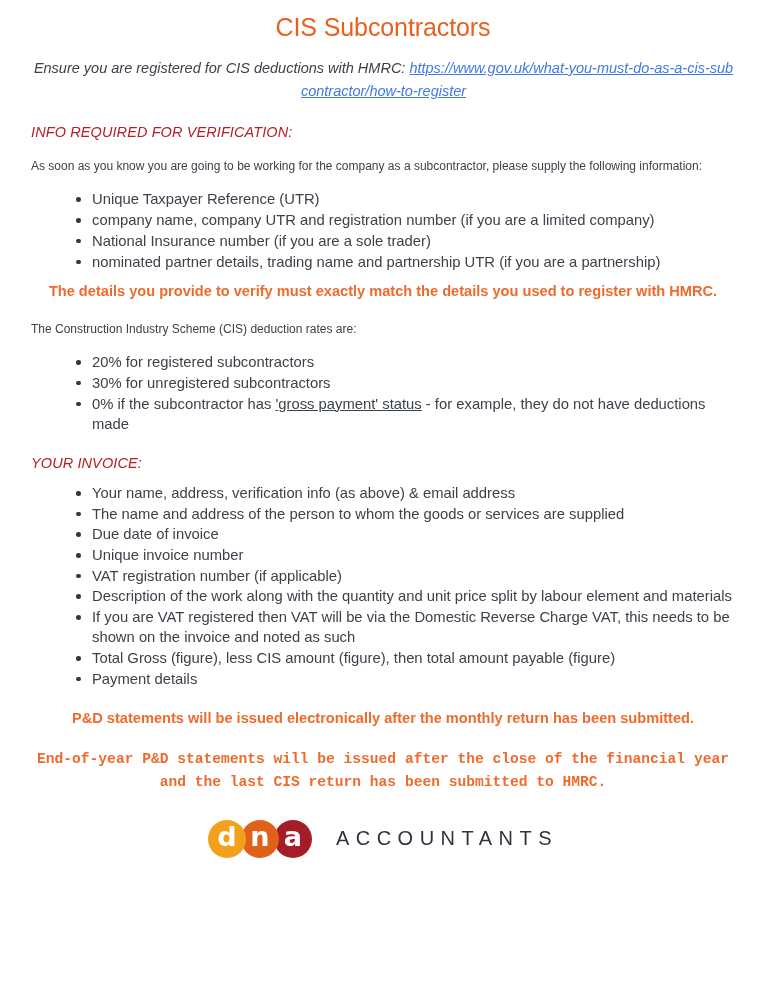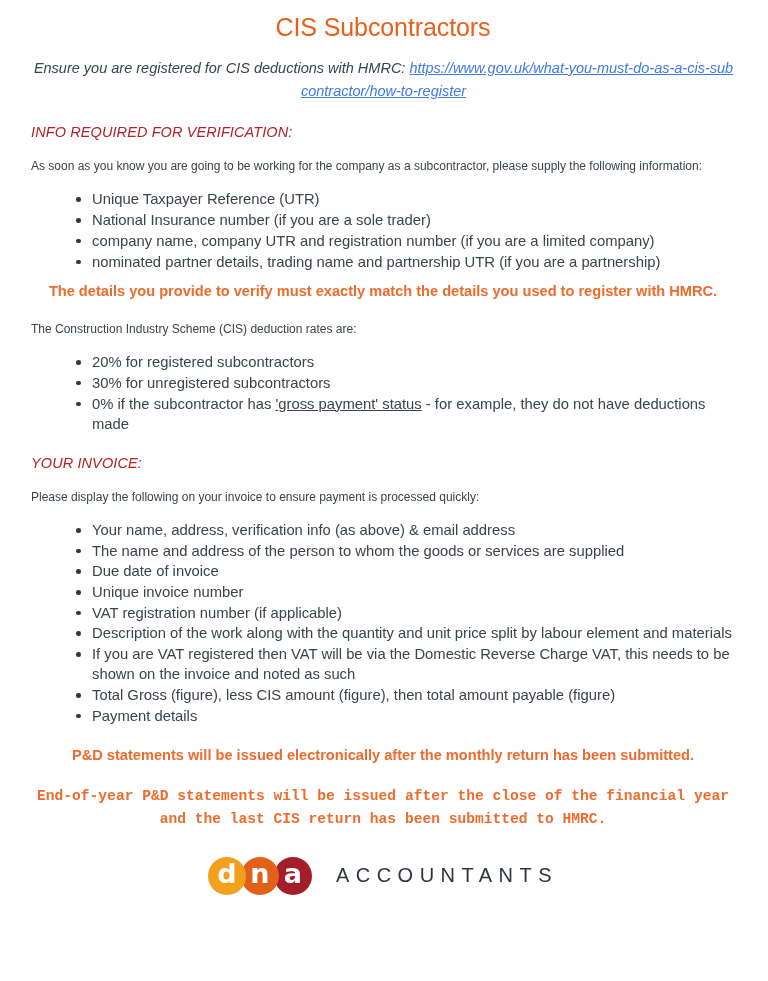--- a/index.html
+++ b/index.html
@@ -166,38 +166,37 @@
   <p class="intro-line">
     <span>Ensure you are registered for CIS deductions with HMRC: </span><a class="ext-link" href="#">https://www.gov.uk/what-you-must-do-as-a-cis-subcontractor/how-to-register</a>
   </p>
 
   <div class="section-heading">INFO REQUIRED FOR VERIFICATION:</div>
 
   <p class="body-para">As soon as you know you are going to be working for the company as a subcontractor, please supply the following information:</p>
 
   <ul class="bullets">
     <li>Unique Taxpayer Reference (UTR)</li>
+    <li>company name, company UTR and registration number (if you are a limited company)</li>
     <li>National Insurance number (if you are a sole trader)</li>
-    <li>company name, company UTR and registration number (if you are a limited company)</li>
     <li>nominated partner details, trading name and partnership UTR (if you are a partnership)</li>
   </ul>
 
   <p class="emphasis w1">The details you provide to verify must exactly match the details you used to register with HMRC.</p>
 
   <p class="body-para">The Construction Industry Scheme (CIS) deduction rates are:</p>
 
   <ul class="bullets tight">
     <li>20% for registered subcontractors</li>
     <li>30% for unregistered subcontractors</li>
     <li><span>0% if the subcontractor has </span><a class="inline-underline" href="#">'gross payment' status</a><span> - for example, they do not have deductions made</span></li>
   </ul>
 
   <div class="section-heading">YOUR INVOICE:</div>
 
-  <p class="body-para">Please display the following on your invoice to ensure payment is processed quickly:</p>
 
   <ul class="bullets tight">
     <li>Your name, address, verification info (as above) &amp; email address</li>
     <li>The name and address of the person to whom the goods or services are supplied</li>
     <li>Due date of invoice</li>
     <li>Unique invoice number</li>
     <li>VAT registration number (if applicable)</li>
     <li>Description of the work along with the quantity and unit price split by labour element and materials</li>
     <li>If you are VAT registered then VAT will be via the Domestic Reverse Charge VAT, this needs to be shown on the invoice and noted as such</li>
     <li>Total Gross (figure), less CIS amount (figure), then total amount payable (figure)</li>

